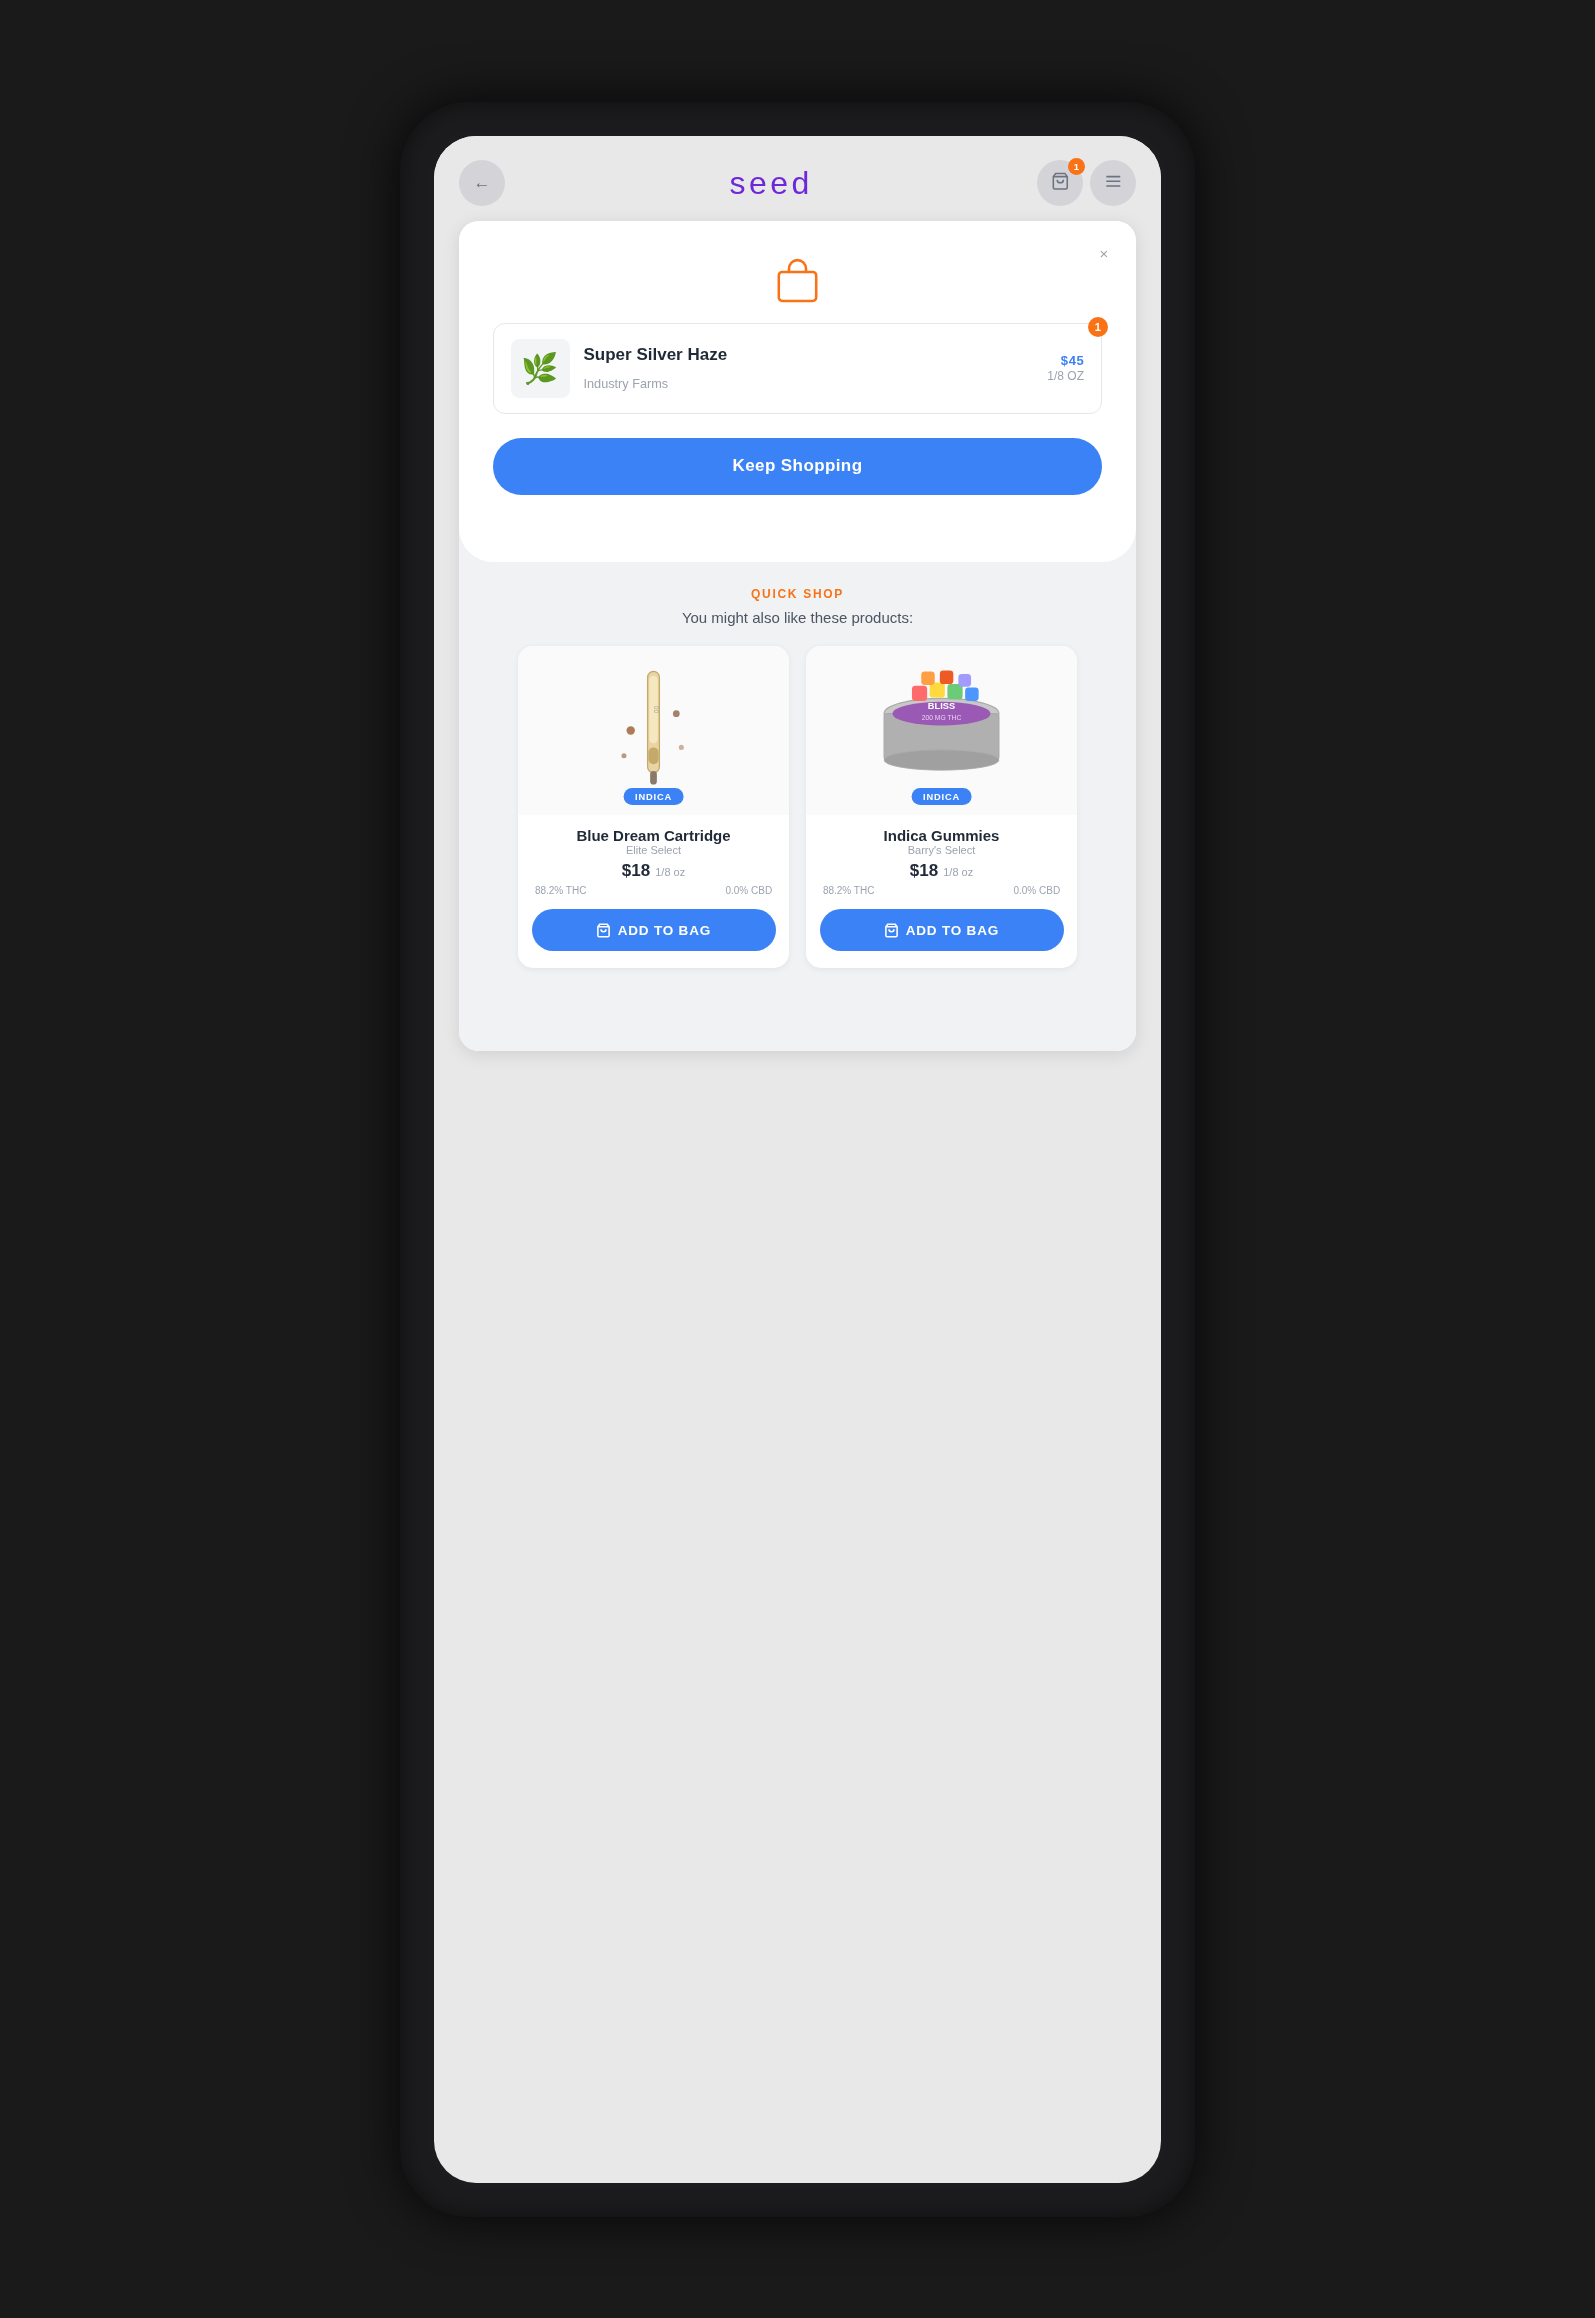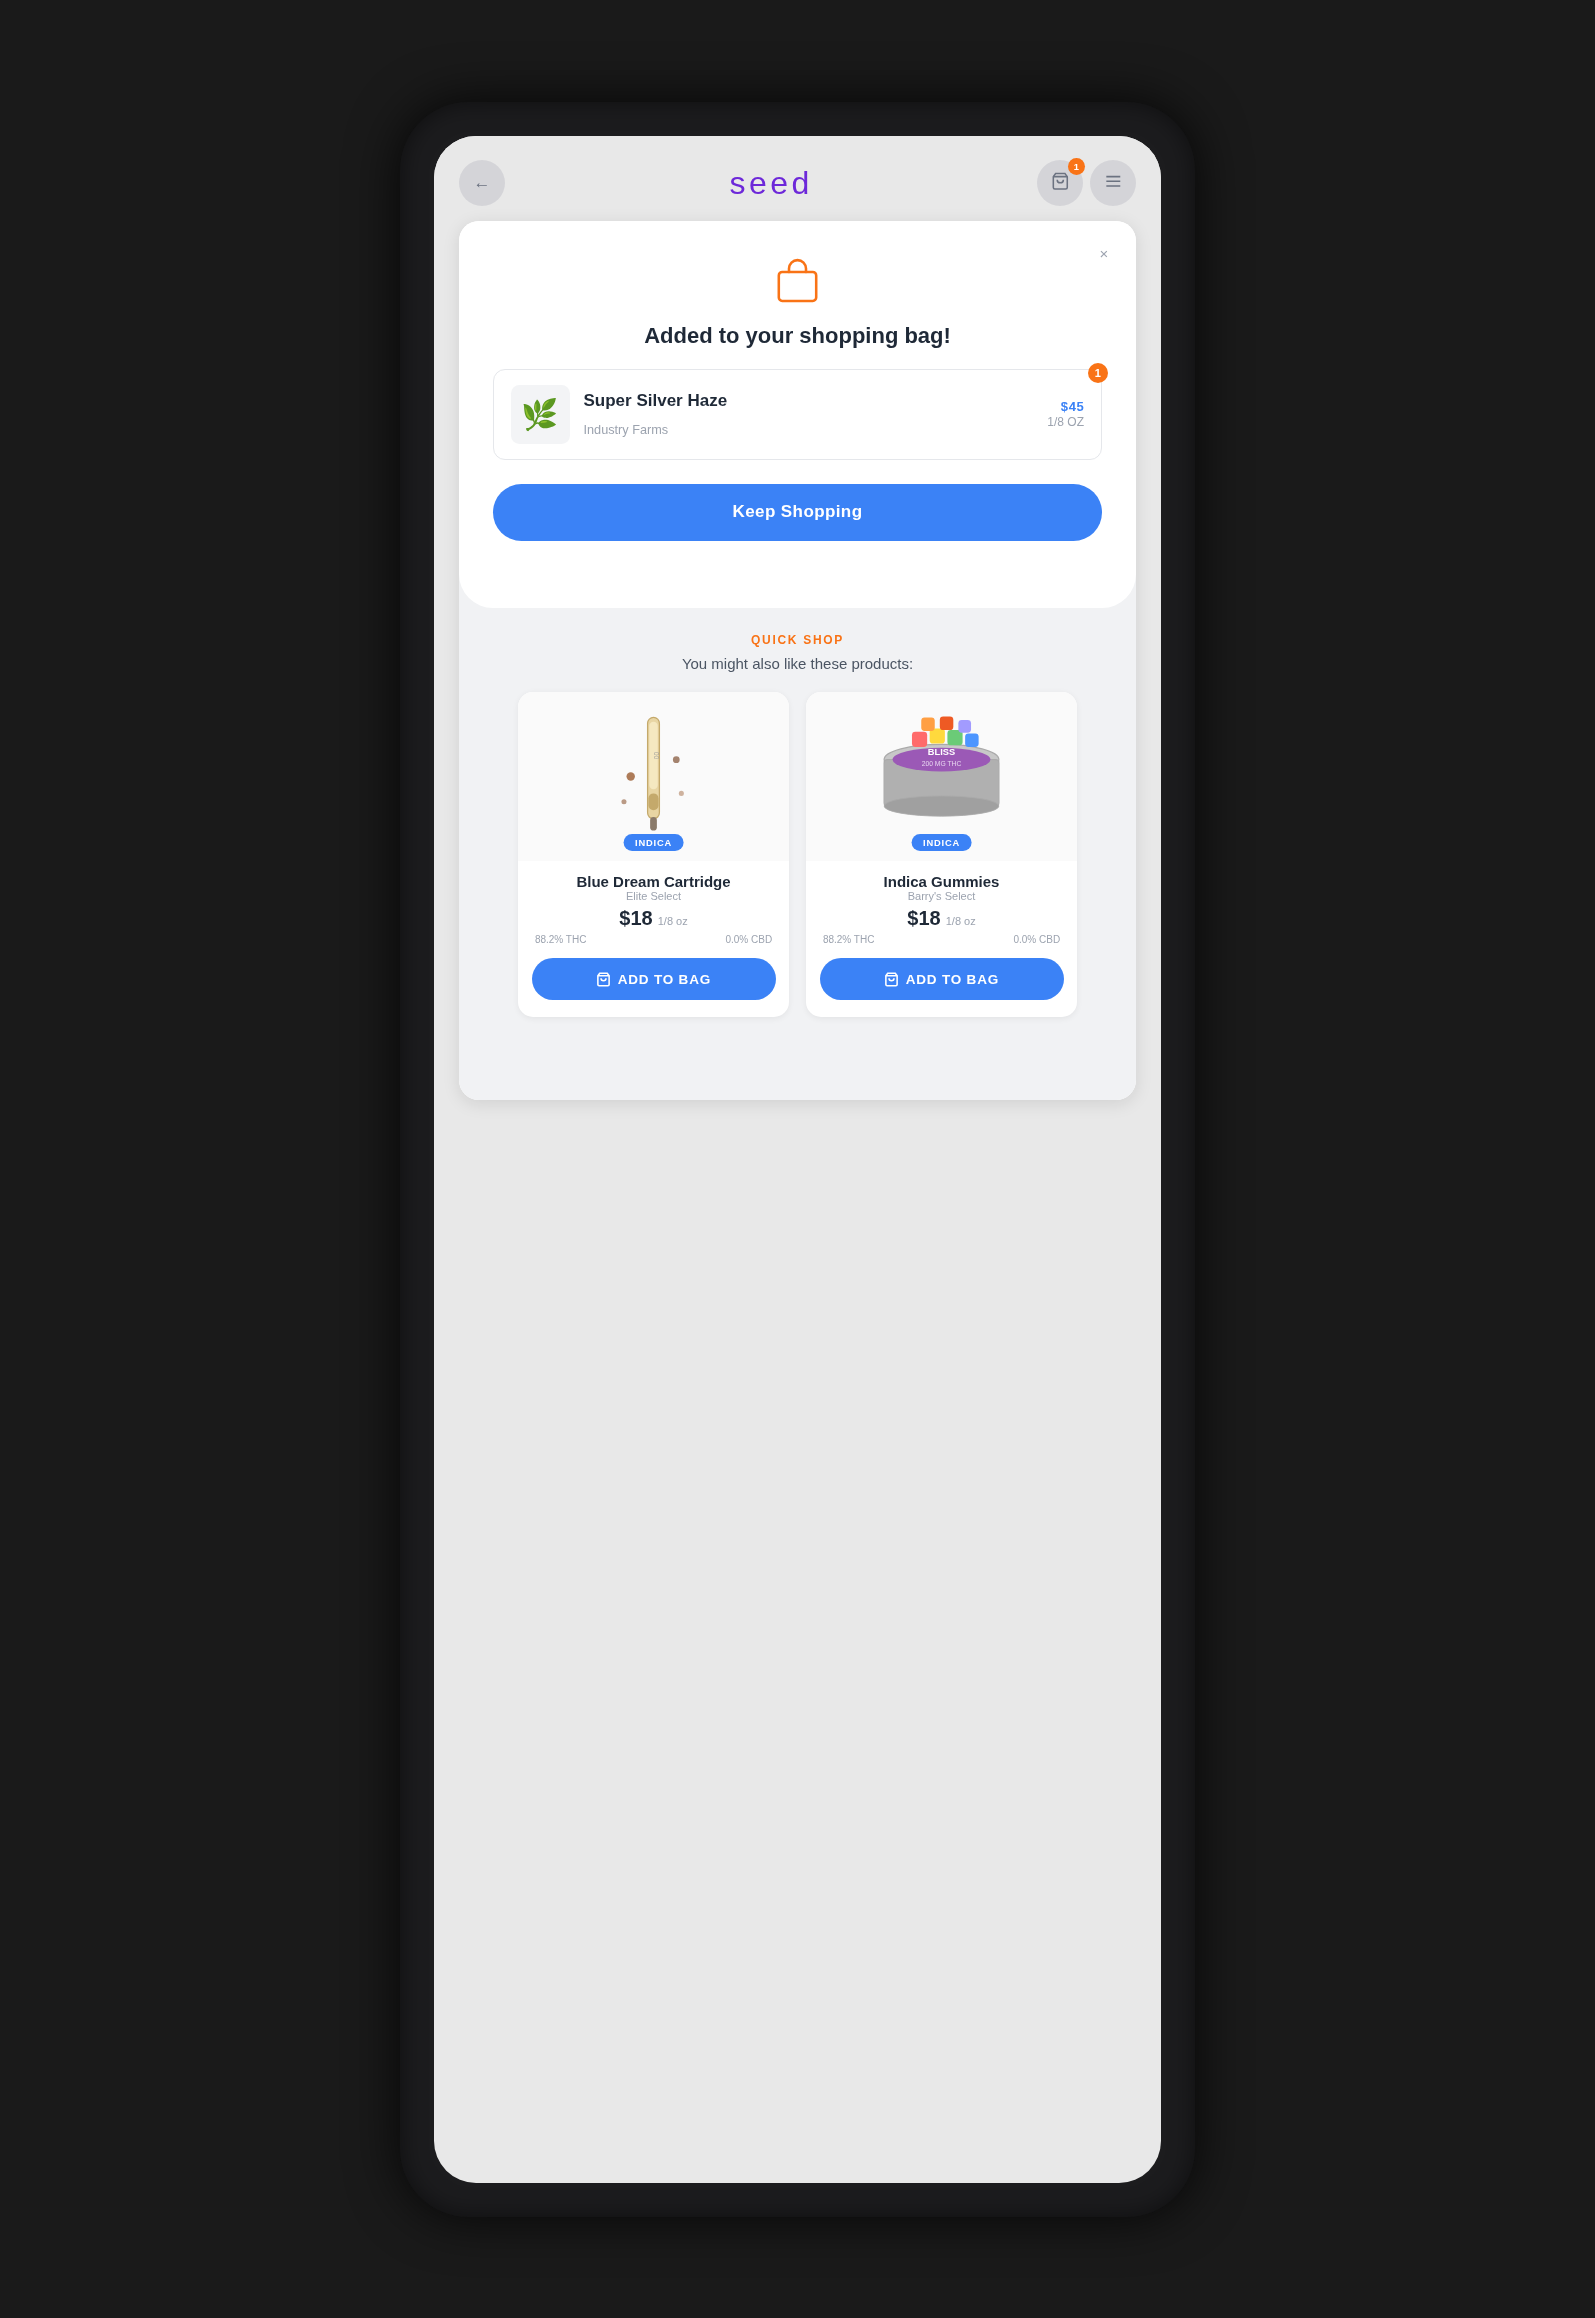--- a/index.html
+++ b/index.html
@@ -353,21 +353,21 @@
 
     .product-price-row {
       display: flex;
       align-items: baseline;
       justify-content: center;
       gap: 5px;
       margin-bottom: 3.4px;
     }
 
     .product-price {
-      font-size: 20px;
+      font-size: 17px;
       font-weight: 700;
       color: #1f2937;
     }
 
     .product-size {
       font-size: 11px;
       color: #9ca3af;
     }
 
     .product-details-row {
@@ -441,21 +441,20 @@
           <span>×</span>
         </div>
 
         <div class="bag-icon-container">
           <svg class="bag-icon-svg" viewBox="0 0 60 60" fill="none" xmlns="http://www.w3.org/2000/svg">
             <rect x="8" y="20" width="44" height="34" rx="4" stroke="#f97316" stroke-width="3" fill="none"></rect>
             <path d="M20 20V16a10 10 0 0120 0v4" stroke="#f97316" stroke-width="3" stroke-linecap="round" fill="none"></path>
           </svg>
         </div>
 
-        <div class="modal-title">Added to your shopping bag!</div>
 
         <div class="cart-item">
           <div class="item-image-placeholder">
             🌿
           </div>
           <div class="item-info">
             <div class="item-name">Super Silver Haze</div>
             <div class="item-brand">Industry Farms</div>
           </div>
           <div class="item-price-container">

